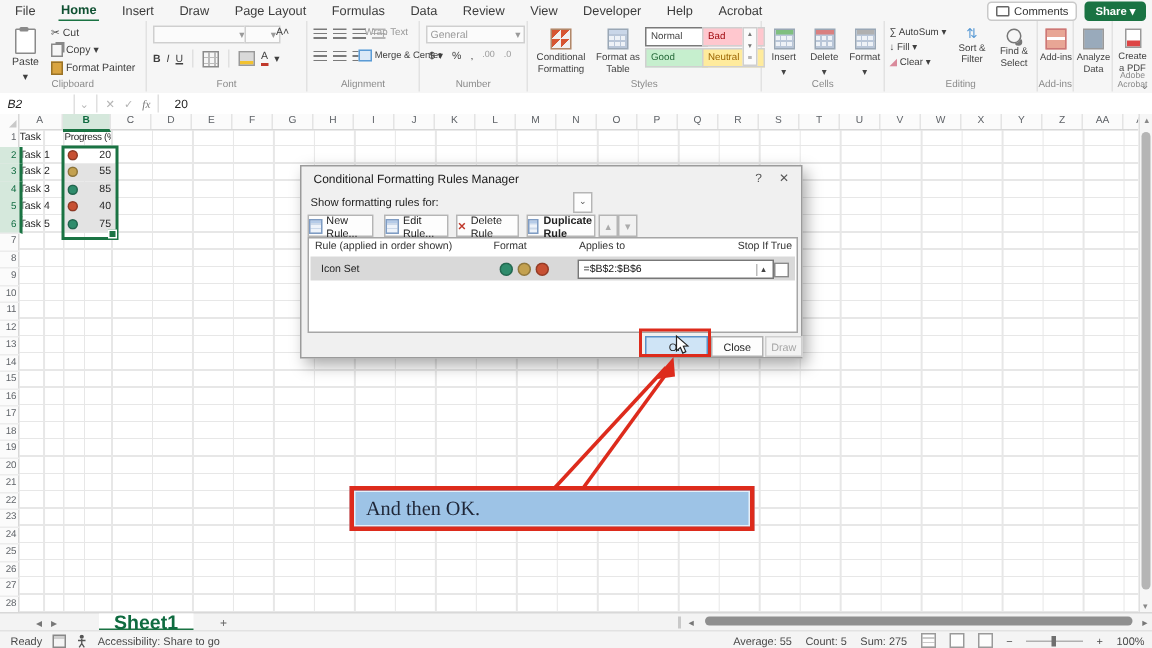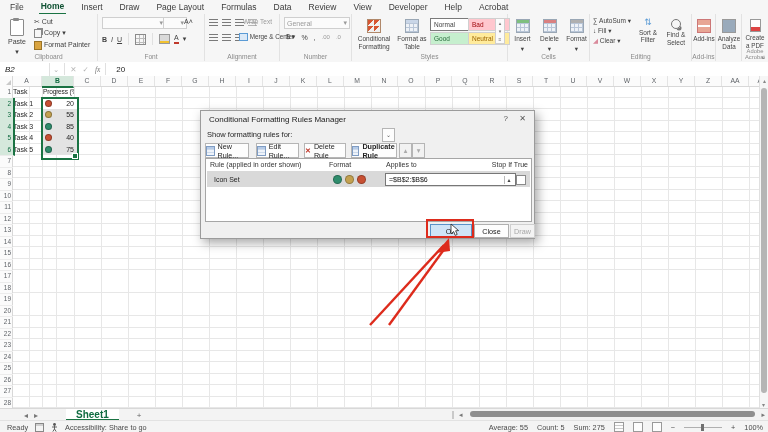--- a/index.html
+++ b/index.html
@@ -95,21 +95,21 @@
   .fbtn2{position:absolute;top:113px;height:12px;border:1px solid #b0b0b0;background:#fdfdfd;font-size:7.2px;display:flex;align-items:center;justify-content:center;color:#222;}
   #btn-ok{left:229px;width:40px;background:var(--ok_button_fill);border:1px solid #5a92c8;}
   #btn-close{left:273px;width:33px;}
   #btn-apply{left:309px;width:23px;color:#a6a6a6;background:#f3f3f3;border:1px solid #cfcfcf;}
   
   #annot-overlay{left:0;top:0;width:768px;height:432px;pointer-events:none;z-index:20;}
   #annotbox{position:absolute;left:233px;top:324px;width:264px;height:24px;background:var(--annotation_fill);border:3px solid var(--annotation_red);box-shadow:inset 0 0 0 1px rgba(255,255,255,.75);display:flex;align-items:center;z-index:20;}
   #annotbox span{font-family:"Liberation Serif",serif;font-size:13.5px;color:#1f2637;padding-left:8px;}
   
   #tabbar{left:0;top:408px;width:768px;height:12px;background:#f3f3f3;border-top:1px solid #d8d8d8;display:flex;align-items:center;font-size:8px;color:#777;}
-  #sheettab{height:12px;background:#fff;border-bottom:2px solid var(--accent_green);color:#0f6b40;font-weight:bold;font-size:10px;display:flex;align-items:center;padding:0 10px;margin-left:28px;box-sizing:border-box;}
+  #sheettab{height:12px;background:#fff;border-bottom:2px solid var(--accent_green);color:#0f6b40;font-weight:bold;font-size:13px;display:flex;align-items:center;padding:0 10px;margin-left:28px;box-sizing:border-box;}
   #hscroll-thumb{position:absolute;left:470px;top:411px;width:285px;height:6px;background:#8f8f8f;border-radius:3px;}
   #statusbar{left:0;top:420px;width:768px;height:12px;background:#f4f4f4;border-top:1px solid #e2e2e2;display:flex;align-items:center;font-size:7.3px;color:#4a4a4a;}
   #status-left{display:flex;align-items:center;gap:7px;padding-left:7px;}
   #status-right{position:absolute;right:5px;display:flex;align-items:center;gap:9px;}
   .vicon{width:8px;height:8px;border:1px solid #9a9a9a;background:#fdfdfd;}
   .vicon.grid{background:repeating-linear-gradient(to bottom,transparent 0 2px,#c9c9c9 2px 3px),#fdfdfd;}
   #zoomtrack{width:38px;height:1px;background:#b0b0b0;position:relative;}
   #zoomknob{position:absolute;left:17px;top:-3px;width:3px;height:7px;background:#6f6f6f;}
   .macroic{width:7px;height:7px;border:1px solid #888;background:linear-gradient(#cfcfcf 0 2px,transparent 2px);}
 </style>
@@ -125,20 +125,27 @@
       <span class="tab">Draw</span>
       <span class="tab">Page Layout</span>
       <span class="tab">Formulas</span>
       <span class="tab">Data</span>
       <span class="tab">Review</span>
       <span class="tab">View</span>
       <span class="tab">Developer</span>
       <span class="tab">Help</span>
       <span class="tab">Acrobat</span>
     </div>
+  <div class="abs" id="topright">
+    <span class="comments-btn">
+        <span class="bubble"></span>
+        <span>Comments</span>
+      </span>
+    <span class="share-btn"><span>Share</span> <span>▾</span></span>
+  </div>
 
   <div class="abs" id="ribbon">
     <div class="grp" style="left:0;width:97px;">
       <div class="abs bigbtn" style="left:4px;top:2px;width:26px;">
         <span class="clipic"></span>
         <span class="mini">Paste</span>
           <span class="mini">▾</span>
       </div>
       <div class="abs" style="left:34px;top:4px;display:flex;flex-direction:column;gap:3px;">
         <span class="mini"><span>✂</span> <span>Cut</span></span>
@@ -445,20 +452,23 @@
 
   <svg class="abs" id="annot-overlay" viewBox="0 0 768 432">
     <rect x="427" y="220" width="46" height="17" fill="none" stroke="#dd2b1c" stroke-width="2"></rect>
     <path d="M370,325 L444,245" stroke="#dd2b1c" stroke-width="2.4" fill="none"></path>
     <path d="M389,325 L448,244" stroke="#dd2b1c" stroke-width="2.4" fill="none"></path>
     <polygon points="449,238 436,253 450,251" fill="#dd2b1c"></polygon>
     <g transform="translate(451,224)">
       <path d="M0,0 L0,10 L2.6,7.6 L4.2,11.4 L6.2,10.4 L4.6,6.8 L7.6,6.6 Z" fill="#fff" stroke="#222" stroke-width="0.8"></path>
     </g>
   </svg>
+  <div id="annotbox">
+    <span>And then OK.</span>
+  </div>
 
   <div class="abs" id="tabbar">
     <span style="margin-left:24px;">◂</span>
     <span style="margin-left:6px;">▸</span>
     <span id="sheettab">Sheet1</span>
     <span style="margin-left:18px;color:#666;">+</span>
     <span style="position:absolute;left:452px;width:2px;height:8px;background:#c9c9c9;"></span>
     <span style="position:absolute;left:459px;font-size:7px;">◂</span>
     <span style="position:absolute;right:3px;font-size:7px;">▸</span>
   </div>

